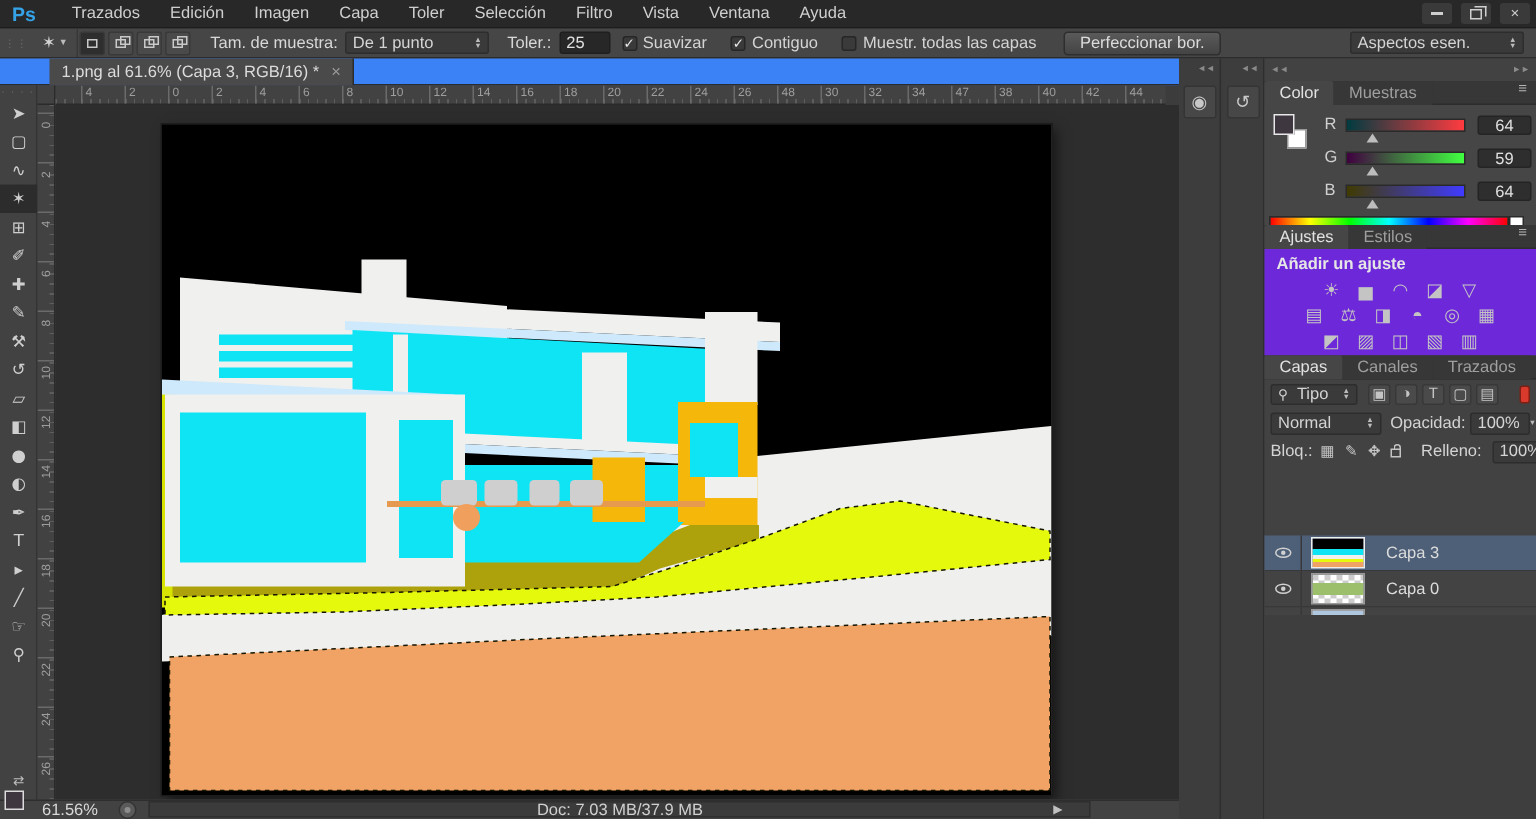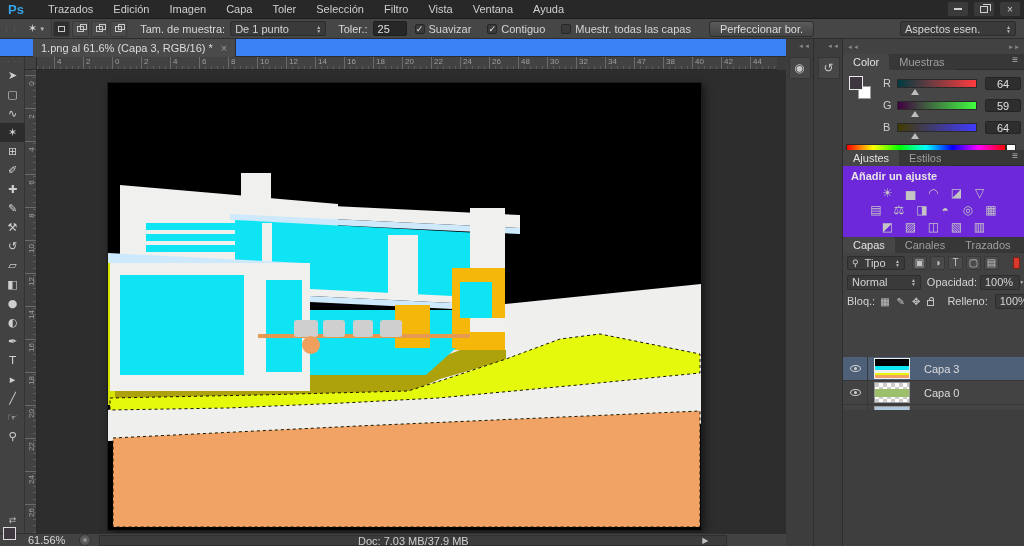--- a/index.html
+++ b/index.html
@@ -105,21 +105,21 @@
   .eye-off{width:10px;height:10px;background:#3a3a3a;border:1px solid #2e2e2e;}
   .thumb{width:36px;height:21px;margin-left:6px;border:1px solid #999;background:#fff;}
   .layer-row.selected .thumb{border-color:#eee;}
   .thumb.house-art{background:linear-gradient(180deg,#000 0 38%,#0fe4f4 38% 58%,#f0f0ee 58% 72%,#e4f90b 72% 82%,#f0a364 82% 100%);}
   .thumb.checker-landscape{background:linear-gradient(180deg,rgba(0,0,0,0) 0 30%,#9bbf6a 30% 72%,rgba(0,0,0,0) 72%),repeating-conic-gradient(#fff 0 25%,#ccc 0 50%);background-size:100% 100%,8px 8px;}
   .thumb.landscape{background:linear-gradient(180deg,#bfd8e8 0 45%,#7fa24a 45% 100%);}
   .thumb.checker-sky{background:linear-gradient(180deg,#afc8e0 0 50%,rgba(0,0,0,0) 50%),repeating-conic-gradient(#fff 0 25%,#ccc 0 50%);background-size:100% 100%,8px 8px;}
   .layer-name{margin-left:14px;color:#dcdcdc;}
   #layers-empty{position:absolute;left:0;top:173px;width:181px;height:258px;background:#3e3e3e;}
   
-  #statusbar{position:absolute;left:0;top:533px;width:786px;height:13px;background:#424242;border-top:1px solid #2e2e2e;display:flex;align-items:flex-end;}
+  #statusbar{position:absolute;left:0;top:533px;width:786px;height:13px;background:#424242;border-top:1px solid #2e2e2e;display:flex;align-items:flex-start;}
   #zoom-field{margin-left:28px;color:#d8d8d8;}
   #drive-icon{width:12px;height:12px;border-radius:50%;background:#5a5a5a;border:1px solid #333;margin-left:14px;position:relative;}
   #drive-icon:before{content:'';position:absolute;left:3px;top:3px;width:4px;height:4px;border-radius:50%;background:#8c8c8c;}
   #doc-field{margin-left:8px;width:628px;height:11px;background:#3b3b3b;border:1px solid #2f2f2f;display:flex;align-items:center;justify-content:center;color:#d0d0d0;position:relative;}
   #doc-arrow{position:absolute;right:18px;color:#c0c0c0;font-size:8px;}
 </style>
 </head>
 <body>
 
 <div id="menubar">

